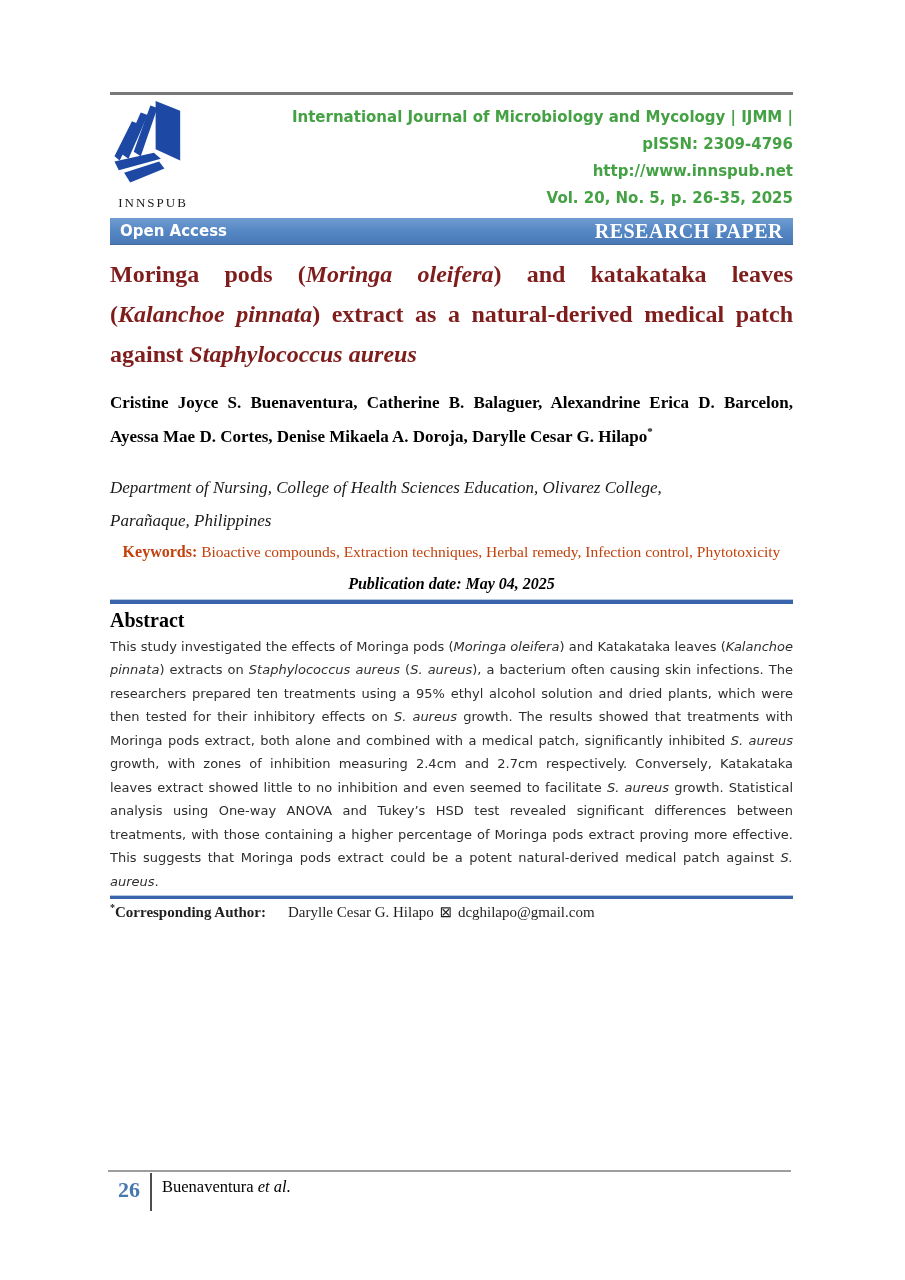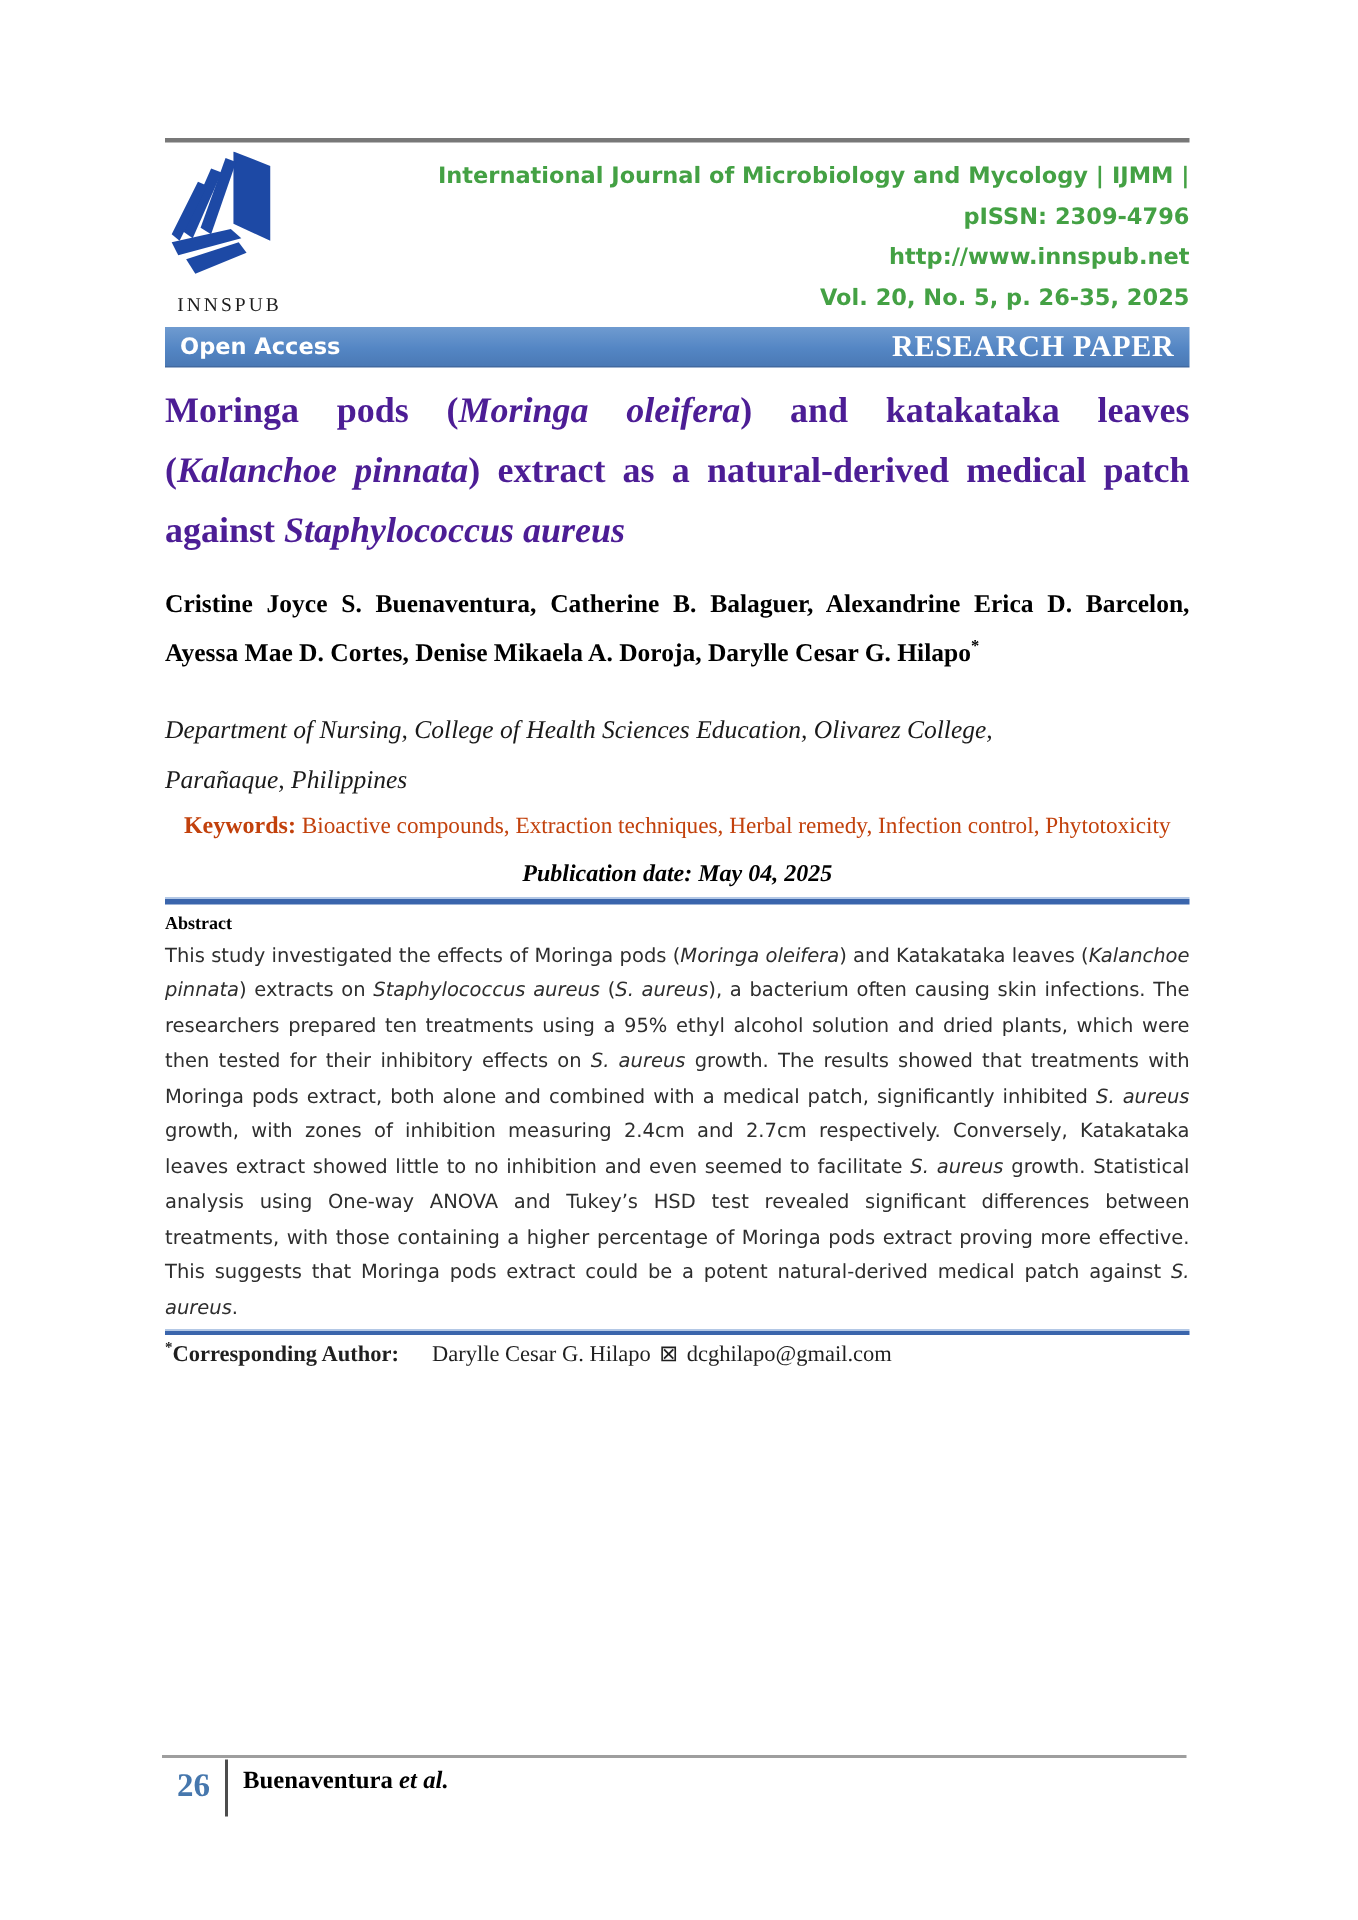--- a/index.html
+++ b/index.html
@@ -30,46 +30,46 @@
   .logo-text{font-family:"Liberation Serif",serif;font-size:13px;letter-spacing:2px;color:#1c1c1c;width:86px;text-align:center;margin-top:2px;}
   .journal-meta{flex:1;text-align:right;margin-top:3px;
     font-family:"DejaVu Sans",sans-serif;font-weight:bold;font-size:15px;
     line-height:27px;color:var(--green);}
   .access-bar{margin-top:6px;height:27px;display:flex;align-items:center;justify-content:space-between;
     background:linear-gradient(to bottom,#6f9bd0 0%,var(--bar_blue) 55%,#4a79b5 100%);
     border-bottom:1px solid var(--bar_blue_dark);padding:0 10px;}
   .oa{font-family:"DejaVu Sans",sans-serif;font-weight:bold;font-size:15px;color:#ffffff;}
   .rp{font-family:"Liberation Serif",serif;font-weight:bold;font-size:20px;color:#ffffff;letter-spacing:0.5px;}
   .title{margin-top:9px;font-size:24px;font-weight:bold;line-height:40px;
-    text-align:justify;color:#4c1d95;}
+    text-align:justify;color:#7f1d1d;}
   .title .it{font-style:italic;}
   .authors{margin-top:14px;font-size:17px;font-weight:bold;line-height:29px;text-align:justify;color:#000;}
   .authors sup{font-size:11px;}
   .affil{margin-top:20px;font-style:italic;font-size:17px;line-height:33px;color:#1a1a1a;}
   .keywords{margin-top:6px;font-size:15.5px;color:#c2410c;text-align:center;}
   .keywords b{font-size:16px;}
   .pubdate{margin-top:14px;text-align:center;font-weight:bold;font-size:16px;color:#000;font-style:italic;}
   .blue-rule{margin-top:6px;height:5px;
     background:linear-gradient(to bottom,var(--rule_blue_light) 0 28%,var(--rule_blue) 28% 100%);}
   .blue-rule.thin{height:4px;margin-top:2px;}
-  .abs-head{margin-top:5px;font-size:12px;font-weight:bold;color:#000;font-family:Liberation Serif, serif;}
+  .abs-head{margin-top:5px;font-size:20px;font-weight:bold;color:#000;font-family:Liberation Serif, serif;}
   .abs-body{margin-top:3px;font-family:"DejaVu Sans",sans-serif;font-size:13px;line-height:23.5px;
     text-align:justify;color:var(--abstract_text);}
   .abs-body .it{font-style:italic;}
   .corr{margin-top:3px;font-size:15px;color:#1f1f1f;}
   .corr sup{font-size:10px;font-weight:bold;}
   .corr .corr-label{font-size:15px;margin-right:22px;}
   .corr .envelope{font-size:15px;margin:0 2px;}
   .footer{position:absolute;left:108px;top:1170px;width:683px;}
   .footer-line{height:2px;background:var(--footer_rule);}
   .footer-row{display:flex;align-items:flex-start;margin-top:1px;}
   .pageno{font-family:"Liberation Serif",serif;font-weight:bold;font-size:22px;color:var(--page_number_blue);
     width:42px;text-align:center;padding-top:4px;}
   .vsep{width:2px;background:#4d4d4d;height:38px;display:inline-block;}
-  .running{font-weight:bold;font-size:16.5px;padding:4px 0 0 10px;color:#000;}
+  .running{font-weight:normal;font-size:16.5px;padding:4px 0 0 10px;color:#000;}
 </style>
 </head>
 <body>
 
 <div class="page">
   <div class="content">
 
     <div class="topline"></div>
 
     <div class="header-row">

